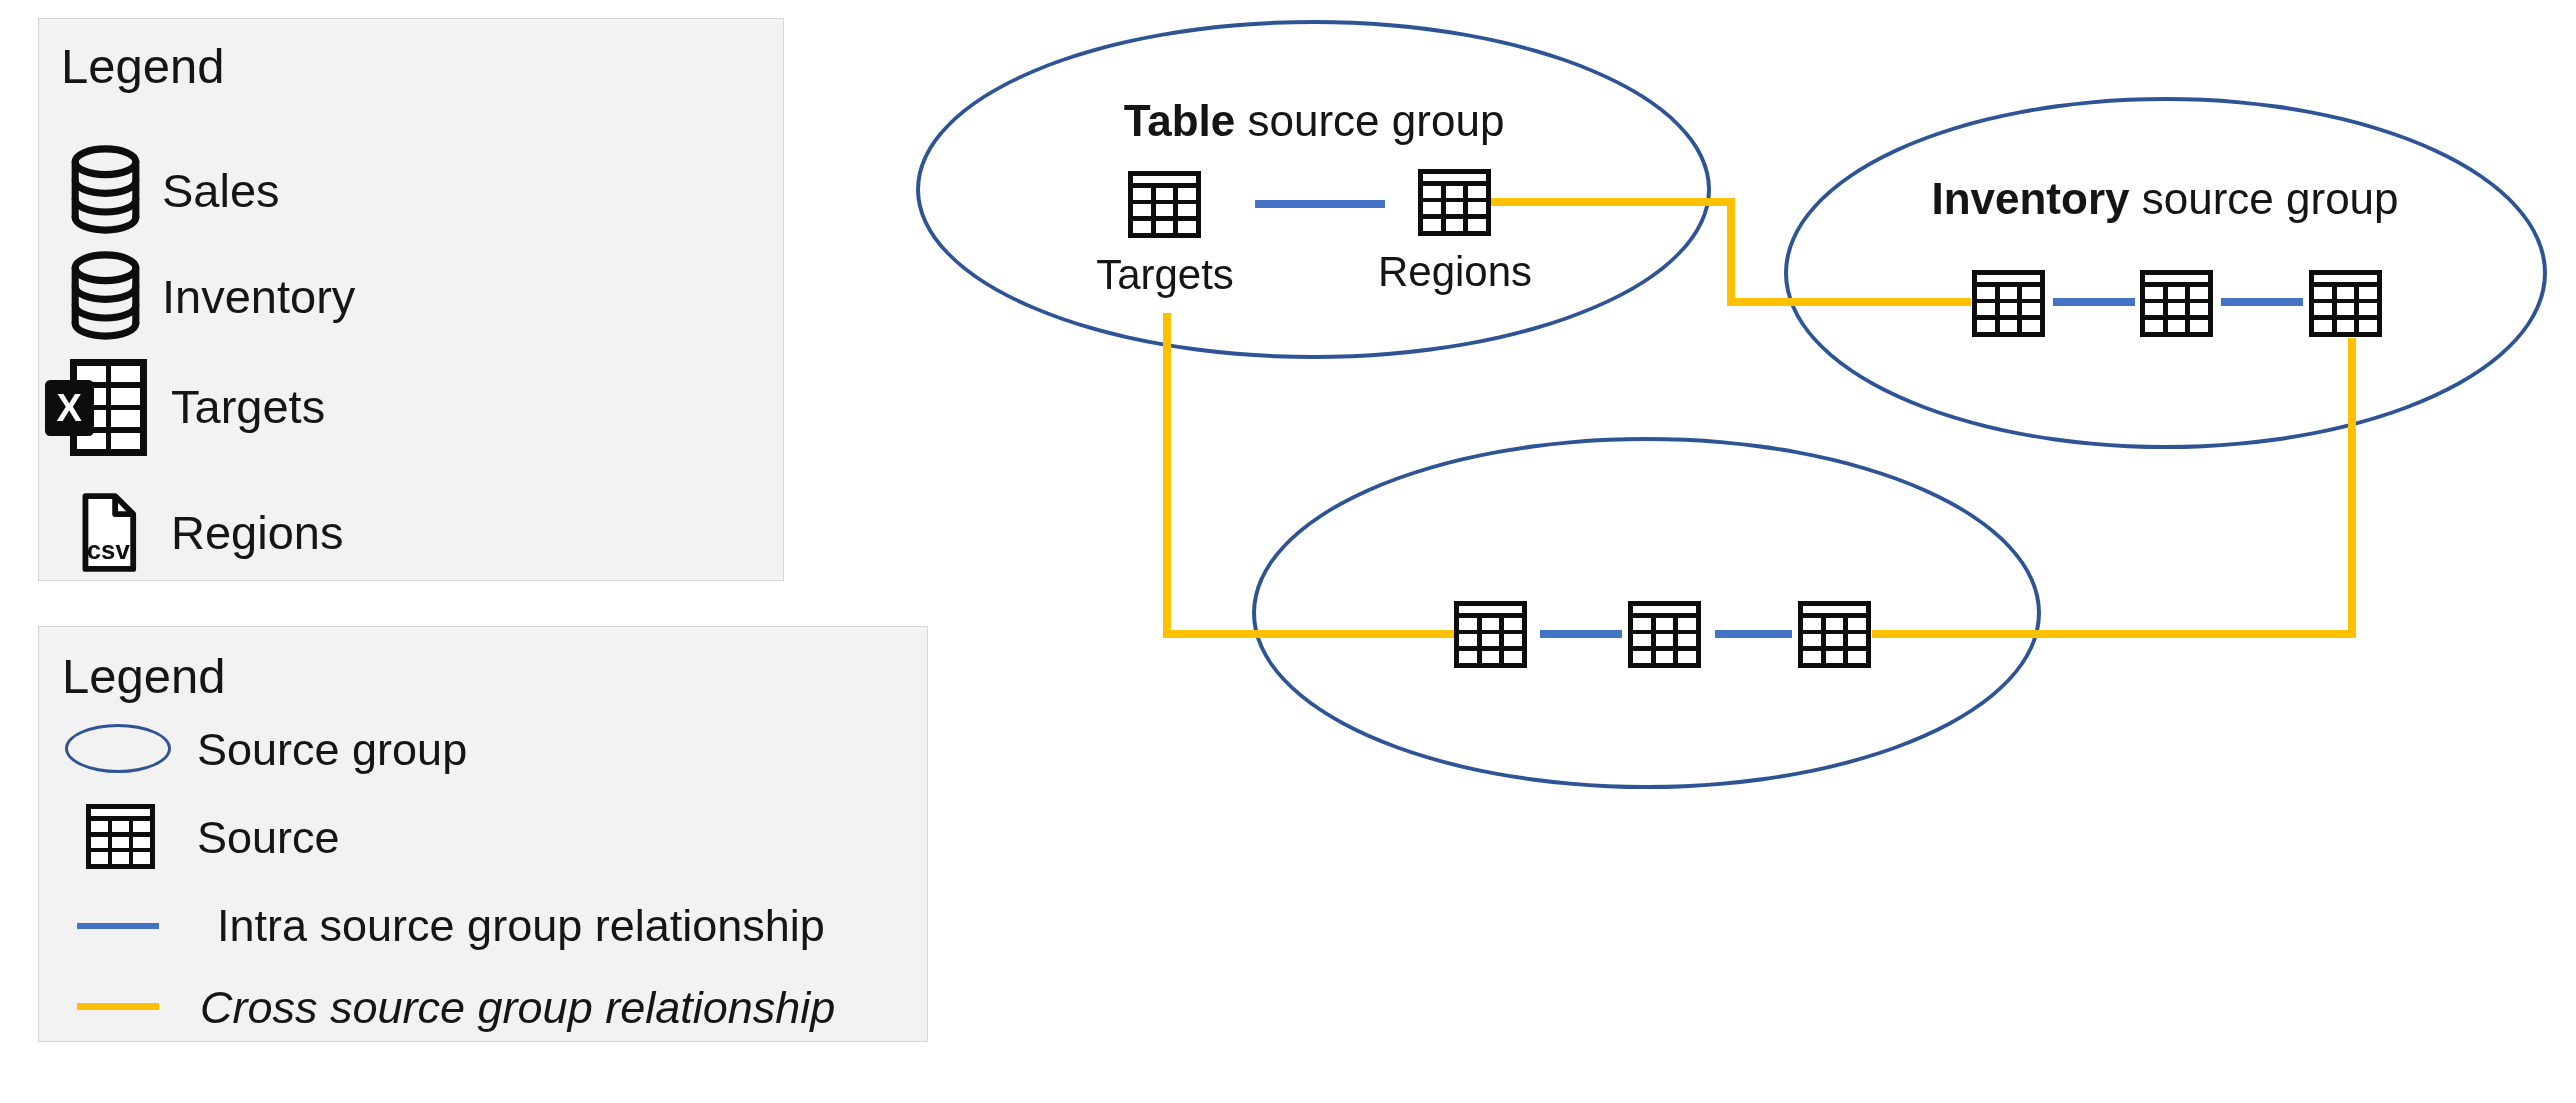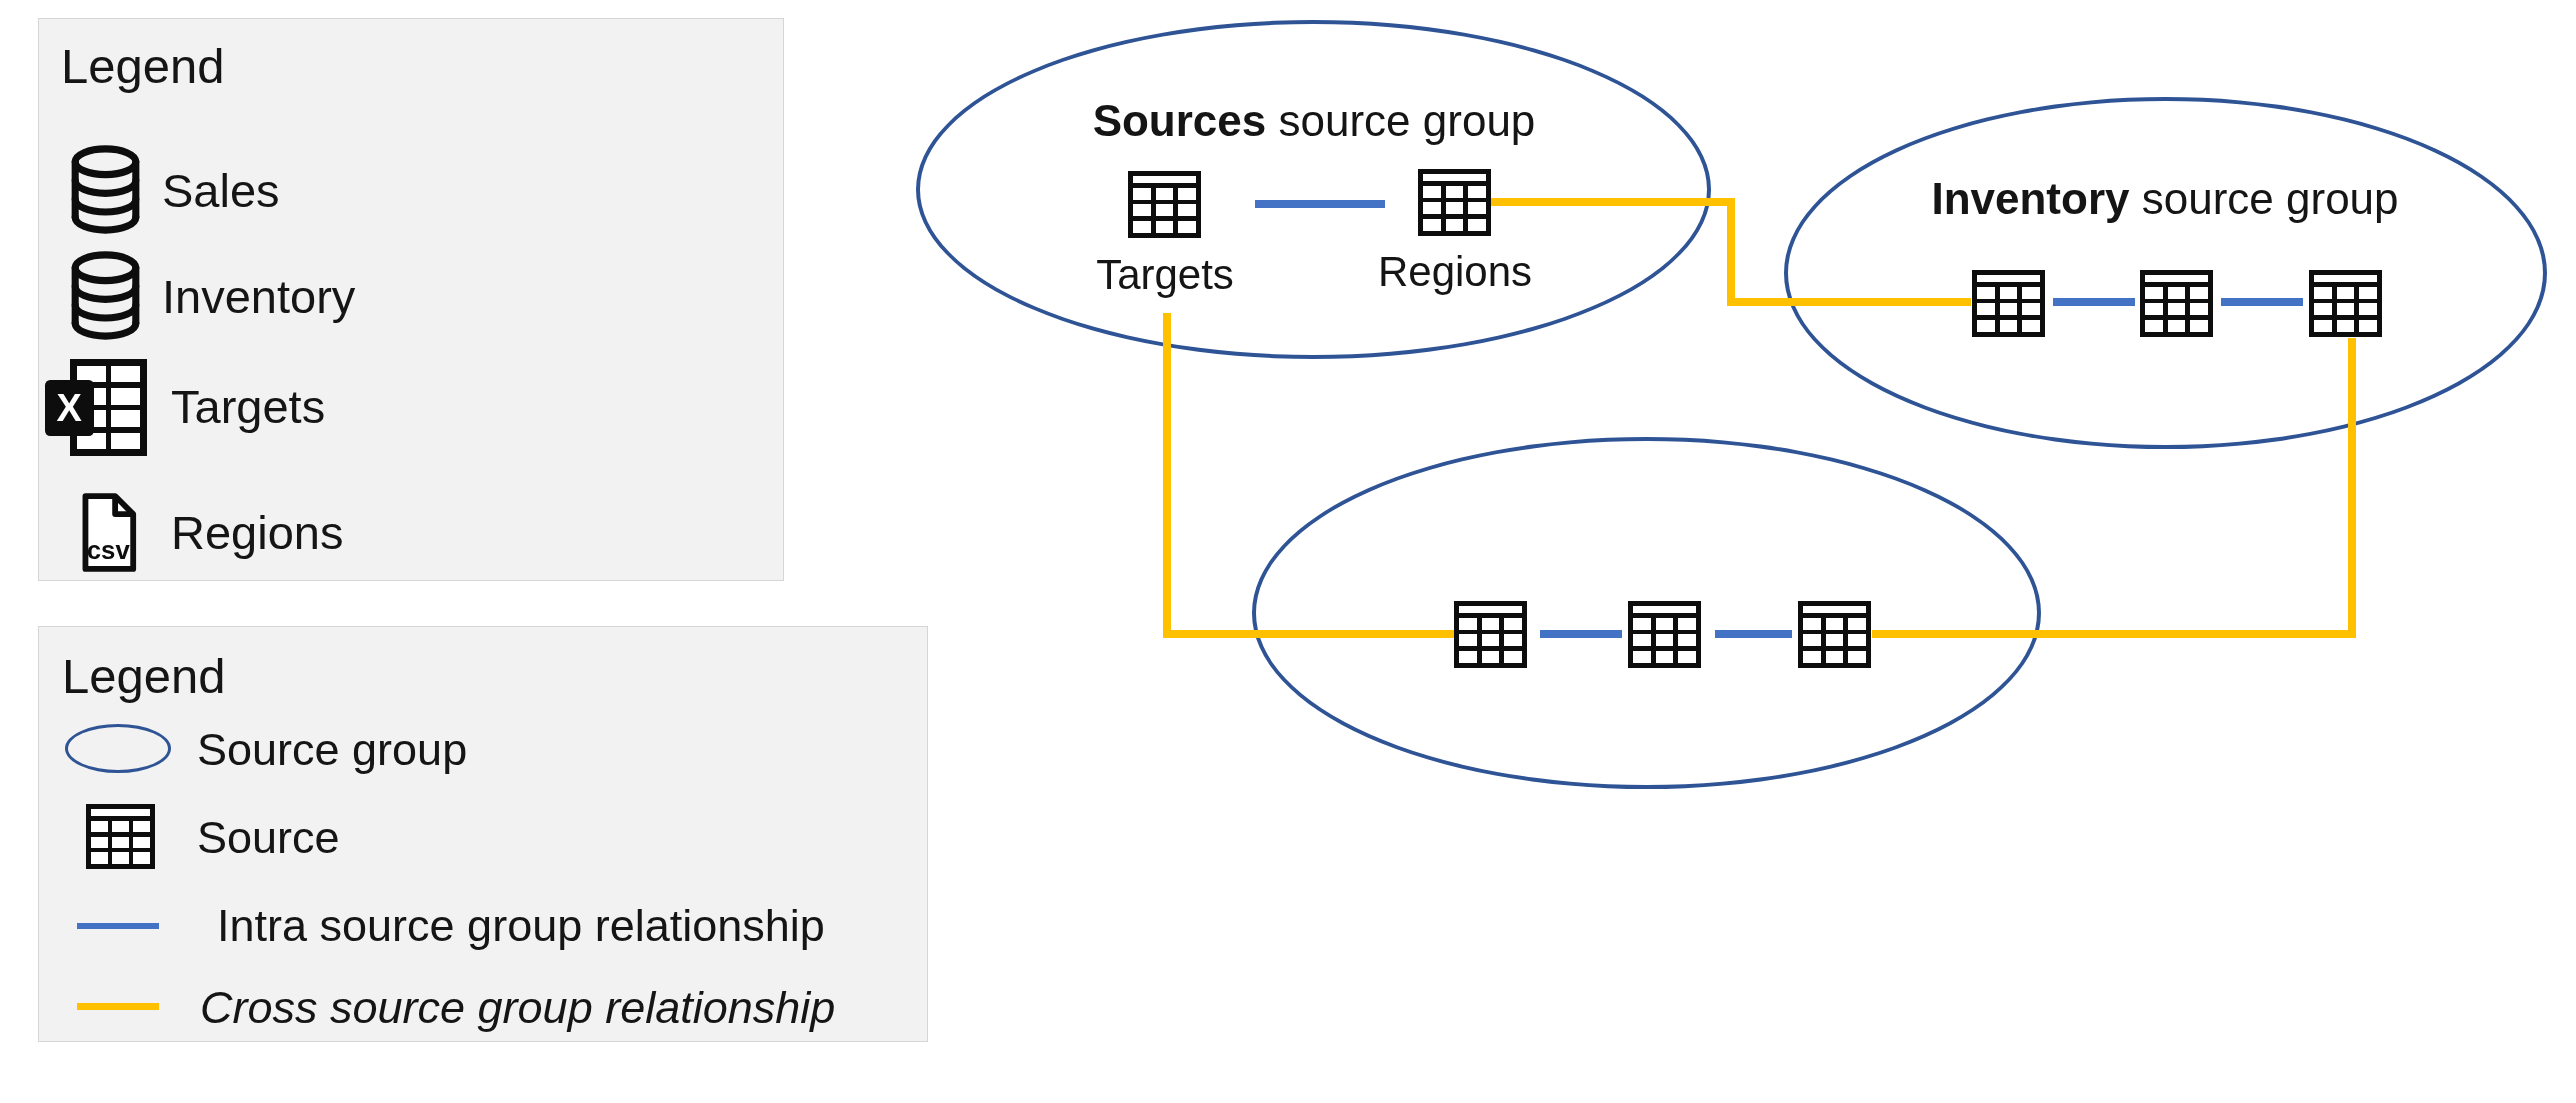--- a/index.html
+++ b/index.html
@@ -143,21 +143,21 @@
   <div class="rel cross h" style="left:1872px;top:630px;width:483px;"></div>
   <div class="rel cross v" style="left:2348px;top:338px;height:300px;"></div>
 
   <div class="rel intra" style="left:1255px;top:200px;width:130px;"></div>
   <div class="rel intra" style="left:2053px;top:298px;width:82px;"></div>
   <div class="rel intra" style="left:2221px;top:298px;width:82px;"></div>
   <div class="rel intra" style="left:1540px;top:630px;width:82px;"></div>
   <div class="rel intra" style="left:1715px;top:630px;width:77px;"></div>
 
   <div class="group-title" style="left:1314px;top:96px;">
-    <b>Sources</b><span> source group</span>
+    <b>Table</b><span> source group</span>
   </div>
   <div class="tbl" style="left:1128px;top:171px;">
     <i class="hdr"></i>
       <i></i>
       <i></i>
       <i></i>
       <i></i>
       <i></i>
       <i></i>
       <i></i>

